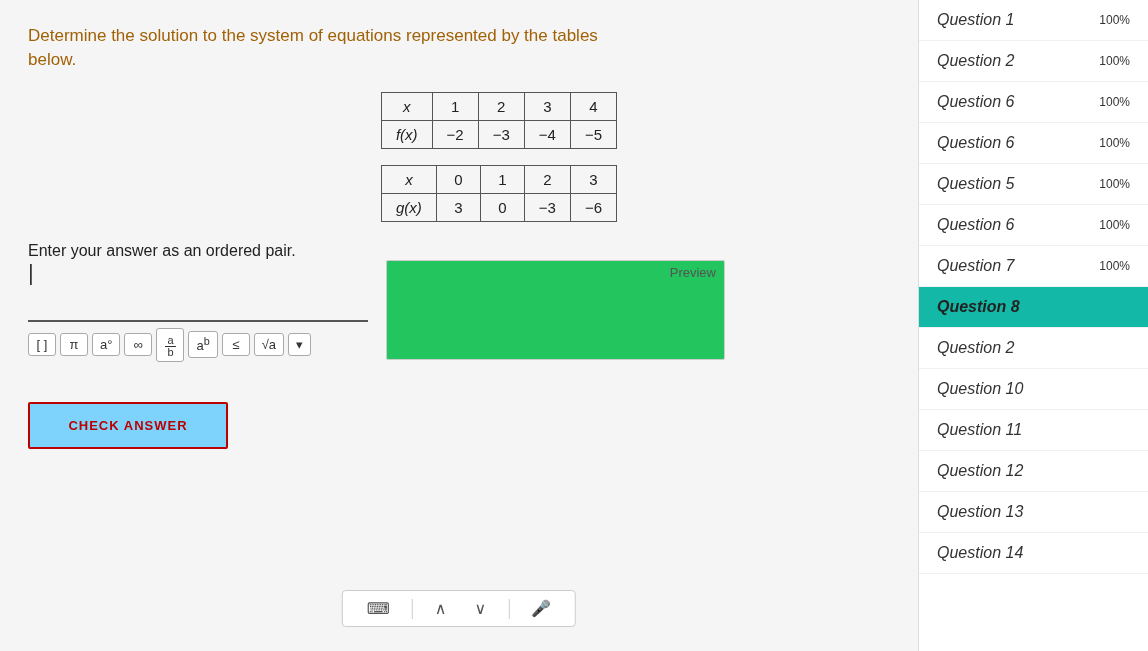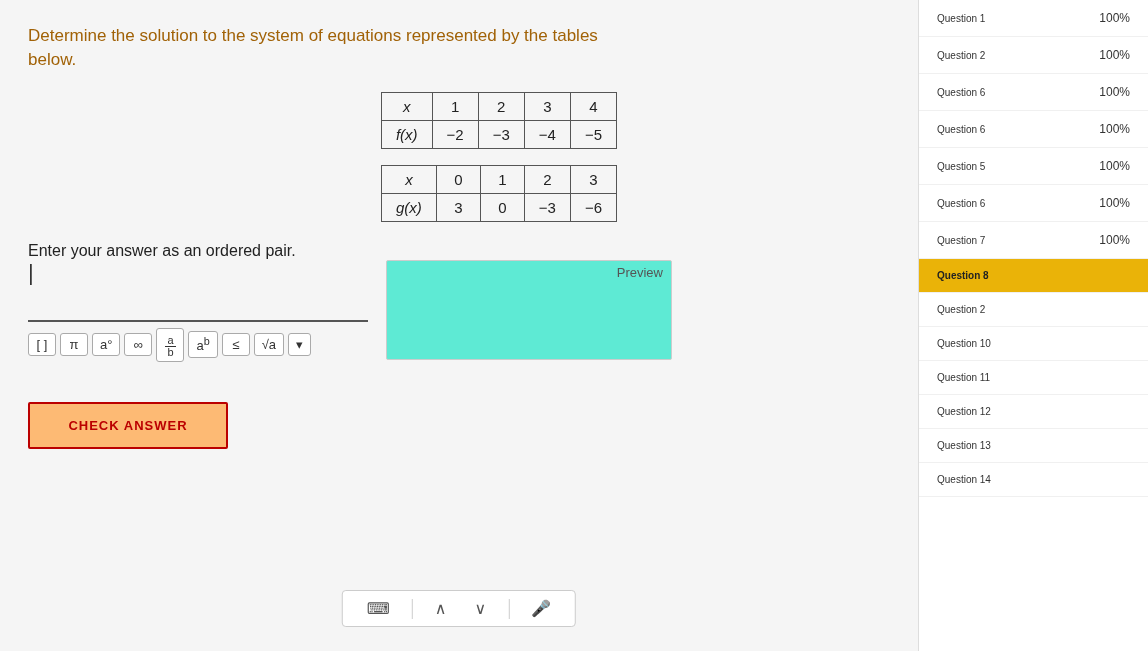--- a/index.html
+++ b/index.html
@@ -115,37 +115,37 @@
       background: #fff;
       border: 1px solid #aaa;
       border-radius: 3px;
       padding: 3px 7px;
       font-size: 13px;
       cursor: pointer;
       color: #333;
     }
 
     .preview-box {
-      width: 286px;
+      width: 339px;
       height: 100px;
-      background: #5eead4;
+      background: #22c55e;
       border: 1px solid #ccc;
       border-radius: 2px;
       display: flex;
       flex-direction: column;
     }
     .preview-label {
       font-size: 13px;
       color: #555;
       text-align: right;
       padding: 4px 8px 0 0;
     }
 
     .check-answer-btn {
-      background: #fdba74;
+      background: #7dd3fc;
       border: 2px solid #b00;
       color: #b00;
       font-weight: bold;
       font-size: 13px;
       letter-spacing: 1px;
       padding: 14px 28px;
       cursor: pointer;
       border-radius: 2px;
       margin-top: 30px;
       width: 200px;
@@ -193,26 +193,26 @@
       display: flex;
       justify-content: space-between;
       align-items: center;
       padding: 11px 18px;
       border-bottom: 1px solid #f0f0f0;
       font-size: 14px;
       color: #333;
       cursor: pointer;
     }
     .sidebar-item.active {
-      background: #eab308;
+      background: #14b8a6;
       color: #222;
       font-weight: bold;
     }
 
-    .sidebar-item .q-label { font-size: 10px; }
+    .sidebar-item .q-label { font-size: 16px; font-style: italic; }
     .sidebar-item .q-score {
       font-size: 12px;
       color: #333;
     }
     .sidebar-item.active .q-score { color: #222; }
 
     
     .math-italic { font-style: italic; }
   </style>
 </head>

